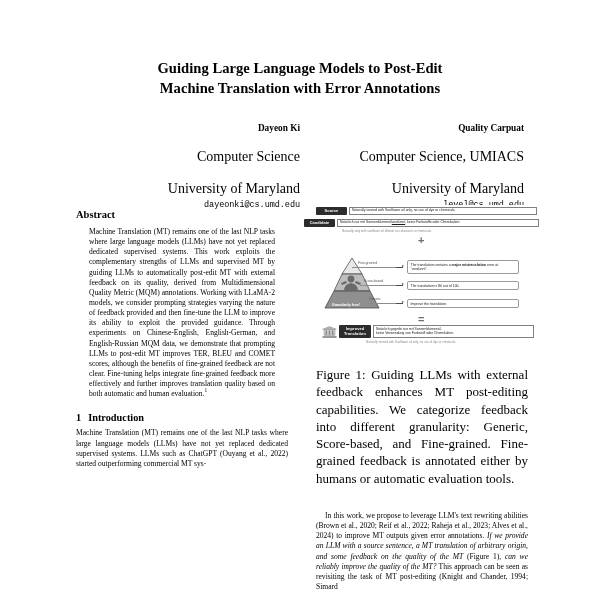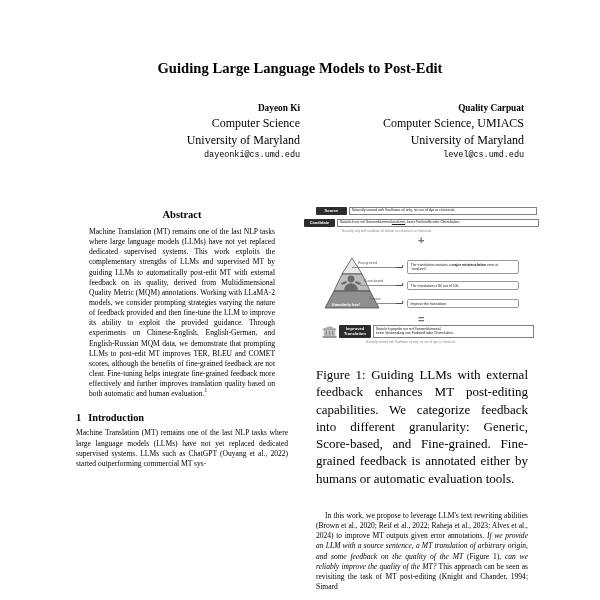--- a/index.html
+++ b/index.html
@@ -45,21 +45,22 @@
   .author {
     width: 50%;
     text-align: right;
     line-height: 1.42;
   }
   .author-name {
     font-size: 9.3px;
     font-weight: bold;
   }
   .author-aff {
-    font-size: 12px;
+    font-size: 14px;
+    margin-top: 12px;
   }
   .author-email {
     font-size: 8.5px;
     font-family: "Liberation Mono", "DejaVu Sans Mono", monospace;
     letter-spacing: -0.05px;
   }
 
   
   .columns {
     position: absolute;
@@ -67,21 +68,20 @@
     left: 76px;
     width: 452px;
     display: flex;
     justify-content: space-between;
   }
   .col {
     width: 212px;
   }
 
   .abstract-head {
-    text-align: center;
     font-size: 10.5px;
     font-weight: bold;
     margin: 4px 0 7px 0;
   }
   .abstract-body {
     width: 186px;
     margin: 0 auto;
   }
   p.body {
     margin: 0;
@@ -232,20 +232,21 @@
   }
 </style>
 </head>
 <body>
 
 <div class="page">
 
   <div class="title-block">
     <div class="paper-title">
       <span>Guiding Large Language Models to Post-Edit</span><br>
+      <span>Machine Translation with Error Annotations</span>
     </div>
   </div>
 
   <div class="authors">
     <div class="author">
       <div class="author-name">Dayeon Ki</div>
       <div class="author-aff">Computer Science</div>
       <div class="author-aff">University of Maryland</div>
       <div class="author-email">dayeonki@cs.umd.edu</div>
     </div>

